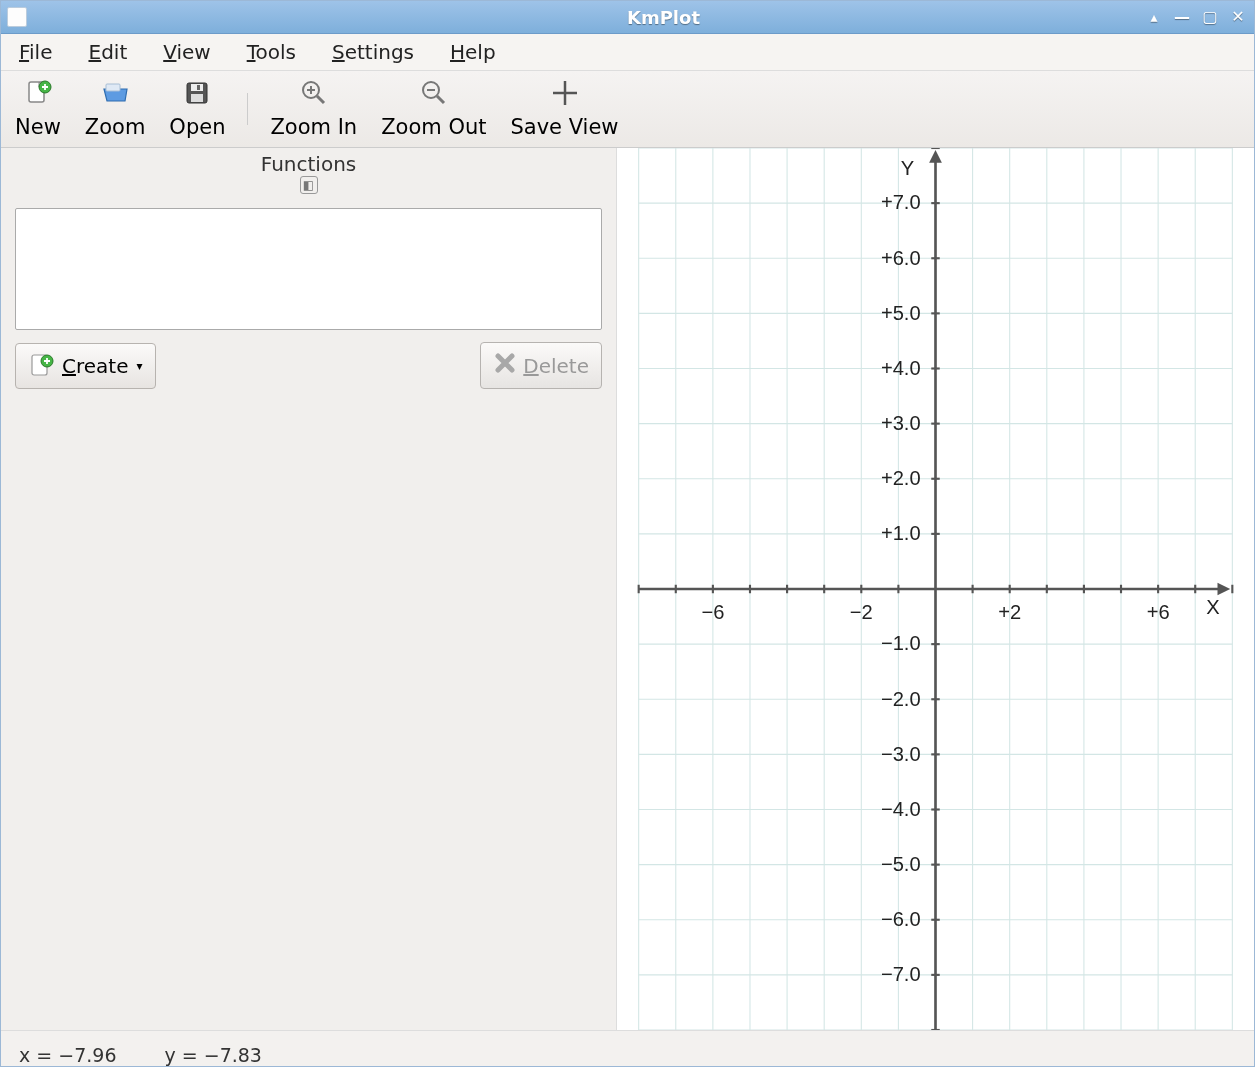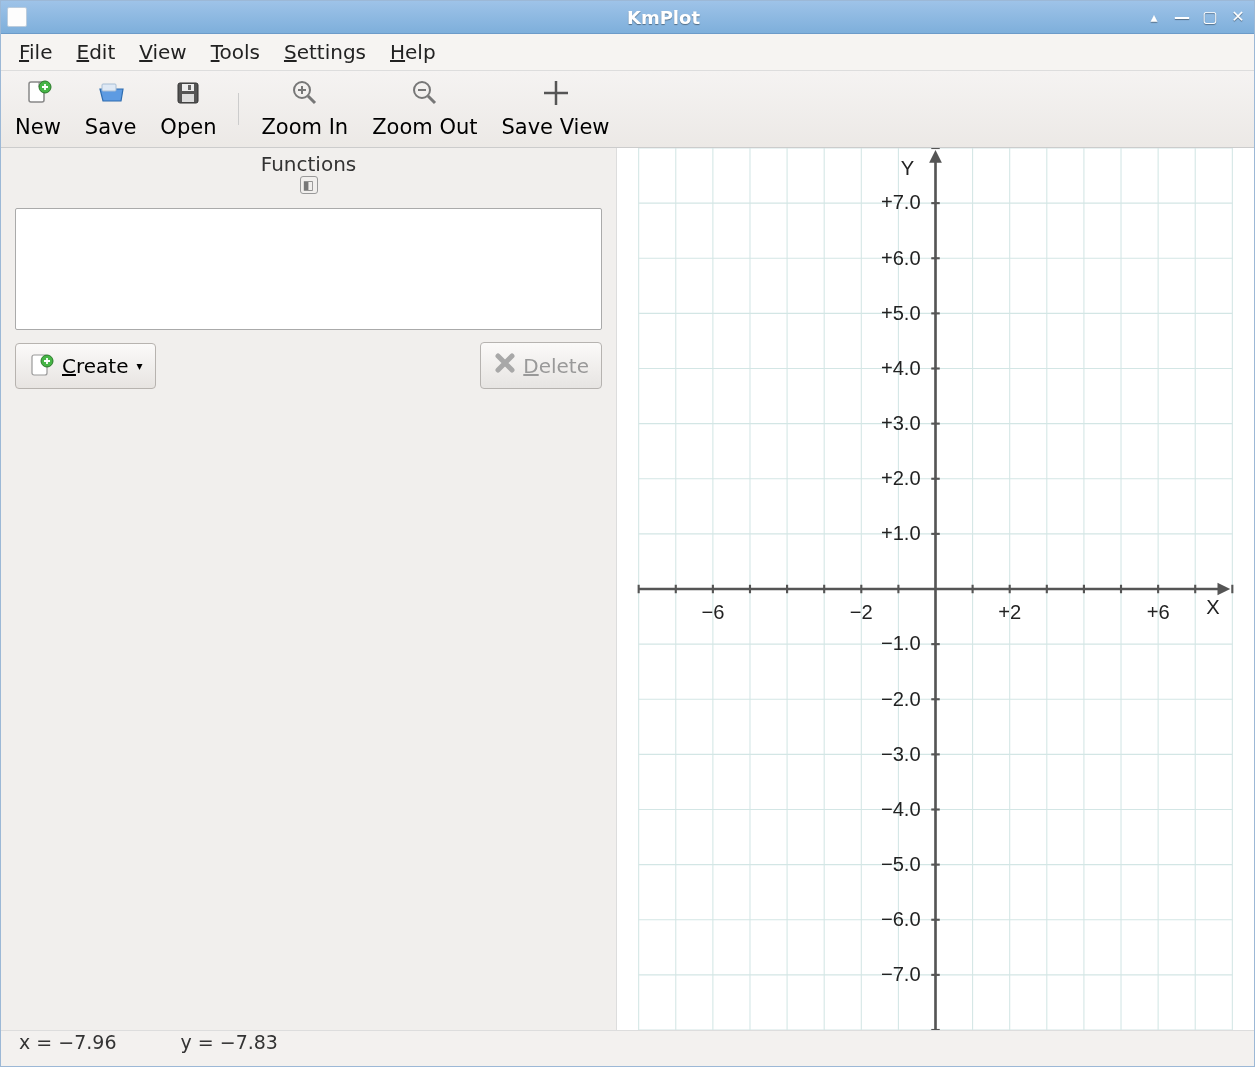--- a/index.html
+++ b/index.html
@@ -58,21 +58,21 @@
     line-height: 20px;
     font-size: 16px;
     font-weight: bold;
     cursor: pointer;
     text-shadow: 0 1px 1px rgba(0,0,0,0.4);
   }
   .titlebar .win-controls .wc.up { font-size: 14px; }
   
   .menubar {
     display: flex;
-    gap: 24px;
+    gap: 36px;
     padding: 6px 3px 6px 18px;
     background: #f6f4f2;
     border-bottom: 1px solid #ddd;
     font-size: 20px;
   }
   .menubar .menu-item {
     cursor: pointer;
     color: #222;
   }
   .menubar .menu-item .mn { text-decoration: underline; }
@@ -184,25 +184,25 @@
   .plot-area svg {
     width: 100%; height: 100%;
     display: block;
   }
   
   .statusbar {
     height: 36px;
     background: #f3f1ef;
     border-top: 1px solid #ddd;
     display: flex;
-    align-items: flex-start;
+    align-items: flex-end;
     padding: 0 18px;
     font-size: 19px;
     color: #333;
-    gap: 64px;
+    gap: 48px;
   }
 </style>
 </head>
 <body>
 
 <div class="window">
 
   <div class="titlebar">
     <div class="app-icon"></div>
     <div class="title">KmPlot</div>
@@ -235,21 +235,21 @@
       </span>
       <span>New</span>
     </div>
     <div class="tbtn">
       <span class="icon">
         <svg viewBox="0 0 28 28">
           <path d="M3 10 L6 22 L24 22 L26 10 Z" fill="#5d9be2" stroke="#2f6db0" stroke-width="1.2"></path>
           <rect x="5" y="5" width="14" height="7" rx="1" fill="#dfe9f5" stroke="#a8bed5" stroke-width="1"></rect>
         </svg>
       </span>
-      <span>Save</span>
+      <span>Zoom</span>
     </div>
     <div class="tbtn">
       <span class="icon">
         <svg viewBox="0 0 28 28">
           <rect x="4" y="4" width="20" height="20" rx="2" fill="#555" stroke="#333" stroke-width="1"></rect>
           <rect x="8" y="5" width="12" height="7" fill="#eee"></rect>
           <rect x="8" y="15" width="12" height="8" fill="#ddd"></rect>
           <rect x="14" y="6" width="3" height="5" fill="#666"></rect>
         </svg>
       </span>

